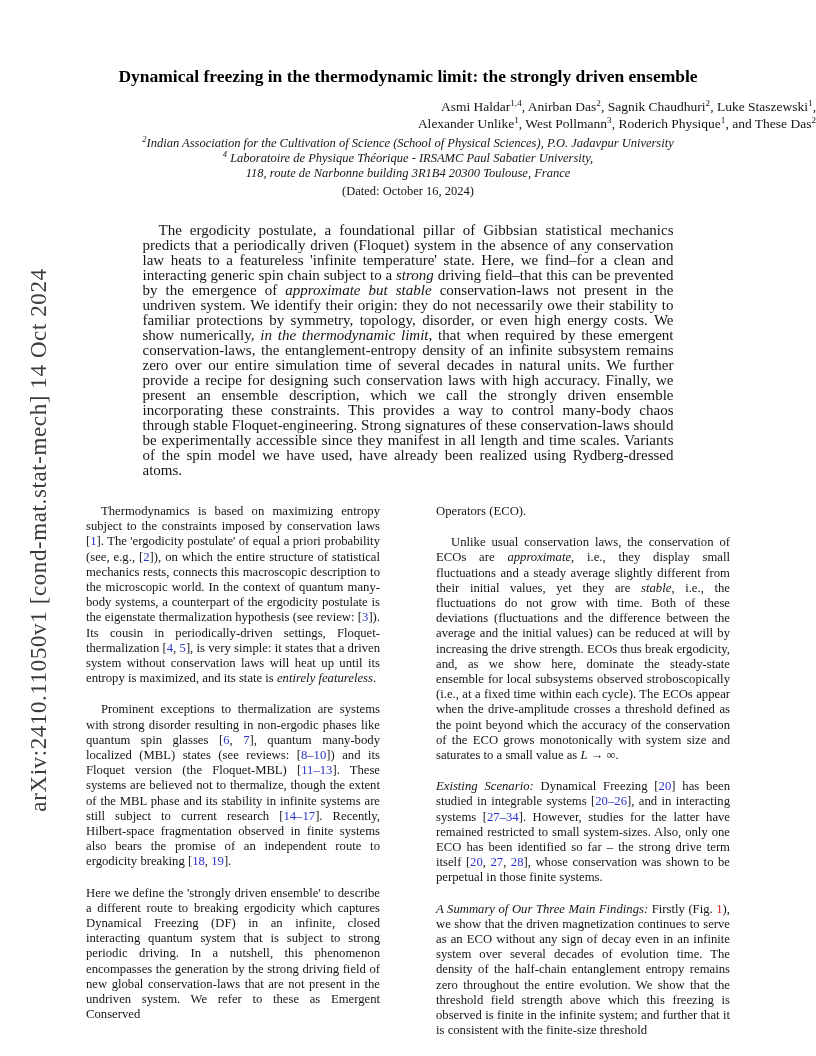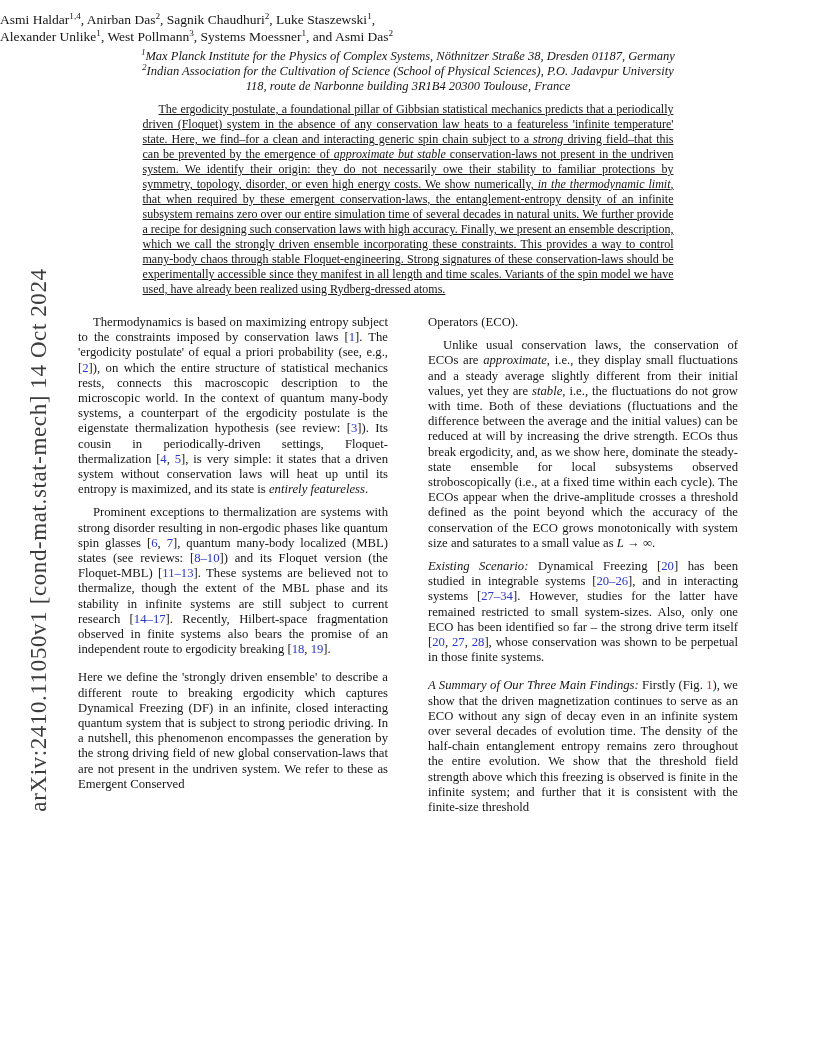--- a/index.html
+++ b/index.html
@@ -23,84 +23,85 @@
   .title {
     margin:0;
     padding-top:66px;
     text-align:center;
     font-size:17.5px;
     font-weight:bold;
     color:#000;
   }
   .authors {
     margin-top:11px;
-    text-align:left;
+    text-align:right;
     font-size:13.5px;
     line-height:17px;
   }
   .affils {
     margin-top:4px;
     text-align:center;
     font-size:12.5px;
     line-height:15px;
   }
   .affil-line { font-style:italic; }
   .dated {
     margin-top:3px;
     text-align:center;
     font-size:12.5px;
   }
   .abstract {
     width:531px;
-    margin:8px auto 0 auto;
+    margin:24px auto 0 auto;
     text-align:justify;
-    font-size:12px;
+    font-size:15px;
     line-height:15px;
     text-indent:16px;
-    text-decoration:underline;
   }
   .columns {
     display:flex;
     gap:24px;
     margin:10px 70px 0 70px;
   }
   .col {
     width:326px;
     font-size:12.7px;
     line-height:15.2px;
     text-align:justify;
   }
-  .para { margin:8px; }
+  .para { margin:16px; }
   .para.indent { text-indent:15px; }
   .para.gap { margin-top:13px; }
   .seg-i { font-style:italic; }
   .seg-b { font-weight:normal; }
   .seg-ref { color:#2b35c8; }
   .seg-fig { color:#e0251b; }
   sup { font-size:0.68em; line-height:0; }
 </style>
 </head>
 <body>
 
 <div class="page">
 
   <div class="stamp">arXiv:2410.11050v1  [cond-mat.stat-mech]  14 Oct 2024</div>
 
+  <h1 class="title">Dynamical freezing in the thermodynamic limit: the strongly driven ensemble</h1>
 
   <div class="authors">
     <div><span>Asmi Haldar</span><sup>1,4</sup><span>, Anirban Das</span><sup>2</sup><span>, Sagnik Chaudhuri</span><sup>2</sup><span>, Luke Staszewski</span><sup>1</sup><span>,</span></div>
-    <div><span>Alexander Unlike</span><sup>1</sup><span>, West Pollmann</span><sup>3</sup><span>, Systems Moessner</span><sup>1</sup><span>, and Asmi Das</span><sup>2</sup></div>
+    <div><span>Alexander Unlike</span><sup>1</sup><span>, West Pollmann</span><sup>3</sup><span>, Roderich Physique</span><sup>1</sup><span>, and These Das</span><sup>2</sup></div>
   </div>
 
   <div class="affils">
-    <div class="affil-line"><sup>1</sup><span>Max Planck Institute for the Physics of Complex Systems, Nöthnitzer Straße 38, Dresden 01187, Germany</span></div>
     <div class="affil-line"><sup>2</sup><span>Indian Association for the Cultivation of Science (School of Physical Sciences), P.O. Jadavpur University</span></div>
+    <div class="affil-line"><sup>4</sup><span> Laboratoire de Physique Théorique - IRSAMC Paul Sabatier University,</span></div>
     <div class="affil-line"><span>118, route de Narbonne building 3R1B4 20300 Toulouse, France</span></div>
   </div>
 
+  <div class="dated">(Dated: October 16, 2024)</div>
 
   <div class="abstract"><span>The ergodicity postulate, a foundational pillar of Gibbsian statistical mechanics predicts that a periodically driven (Floquet) system in the absence of any conservation law heats to a featureless 'infinite temperature' state.  Here, we find–for a clean and interacting generic spin chain subject to a </span><span class="seg-i">strong</span><span> driving field–that this can be prevented by the emergence of </span><span class="seg-i">approximate but stable</span><span> conservation-laws not present in the undriven system.  We identify their origin: they do not necessarily owe their stability to familiar protections by symmetry, topology, disorder, or even high energy costs.  We show numerically, </span><span class="seg-i">in the thermodynamic limit</span><span>, that when required by these emergent conservation-laws, the entanglement-entropy density of an infinite subsystem remains zero over our entire simulation time of several decades in natural units.  We further provide a recipe for designing such conservation laws with high accuracy.  Finally, we present an ensemble description, which we call the strongly driven ensemble incorporating these constraints.  This provides a way to control many-body chaos through stable Floquet-engineering.  Strong signatures of these conservation-laws should be experimentally accessible since they manifest in all length and time scales.  Variants of the spin model we have used, have already been realized using Rydberg-dressed atoms.</span></div>
 
   <div class="columns">
     <div class="col">
       <p class="para indent"><span>Thermodynamics is based on maximizing entropy subject to the constraints imposed by conservation laws [</span><span class="seg-ref">1</span><span>]. The 'ergodicity postulate' of equal a priori probability (see, e.g., [</span><span class="seg-ref">2</span><span>]), on which the entire structure of statistical mechanics rests, connects this macroscopic description to the microscopic world.  In the context of quantum many-body systems, a counterpart of the ergodicity postulate is the eigenstate thermalization hypothesis (see review: [</span><span class="seg-ref">3</span><span>]).  Its cousin in periodically-driven settings, Floquet-thermalization [</span><span class="seg-ref">4</span><span>, </span><span class="seg-ref">5</span><span>], is very simple: it states that a driven system without conservation laws will heat up until its entropy is maximized, and its state is </span><span class="seg-i">entirely featureless</span><span>.</span></p>
       <p class="para indent"><span>Prominent exceptions to thermalization are systems with strong disorder resulting in non-ergodic phases like quantum spin glasses [</span><span class="seg-ref">6</span><span>, </span><span class="seg-ref">7</span><span>], quantum many-body localized (MBL) states (see reviews: [</span><span class="seg-ref">8–10</span><span>]) and its Floquet version (the Floquet-MBL) [</span><span class="seg-ref">11–13</span><span>].  These systems are believed not to thermalize, though the extent of the MBL phase and its stability in infinite systems are still subject to current research [</span><span class="seg-ref">14–17</span><span>]. Recently, Hilbert-space fragmentation observed in finite systems also bears the promise of an independent route to ergodicity breaking [</span><span class="seg-ref">18</span><span>, </span><span class="seg-ref">19</span><span>].</span></p>
       <p class="para gap"><span>Here we define the 'strongly driven ensemble' to describe a different route to breaking ergodicity which captures Dynamical Freezing (DF) in an infinite, closed interacting quantum system that is subject to strong periodic driving.  In a nutshell, this phenomenon encompasses the generation by the strong driving field of new global conservation-laws that are not present in the undriven system.  We refer to these as </span><span class="seg-b">Emergent Conserved</span></p>
     </div>
     <div class="col">

